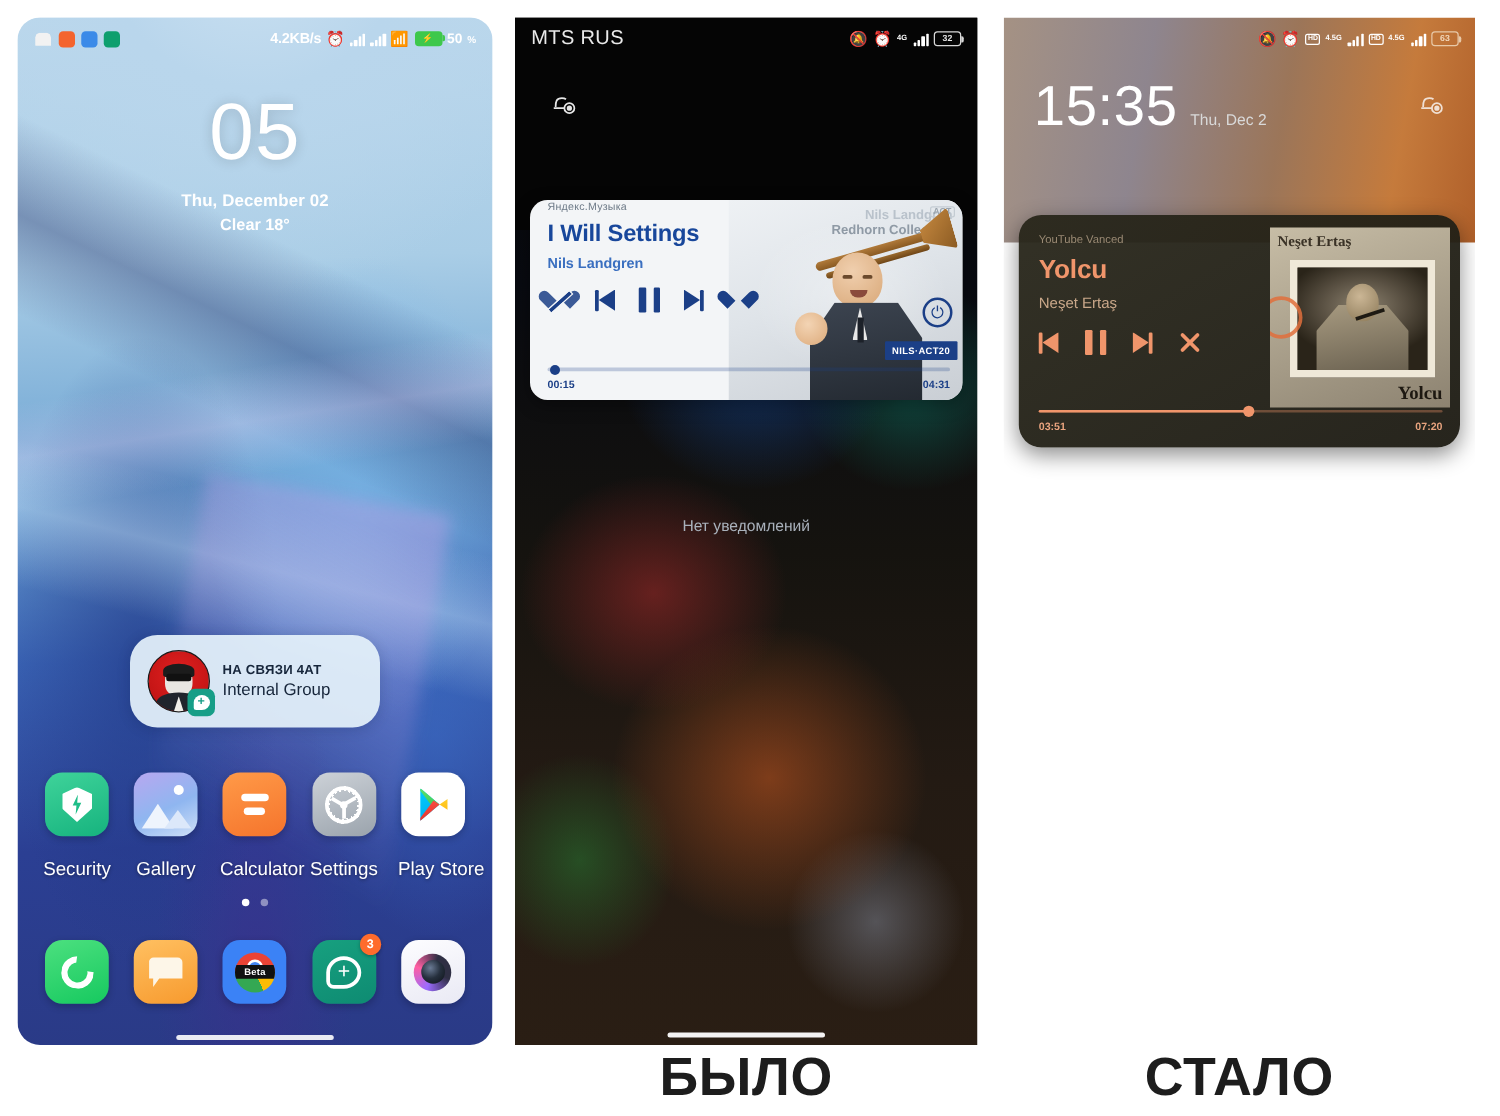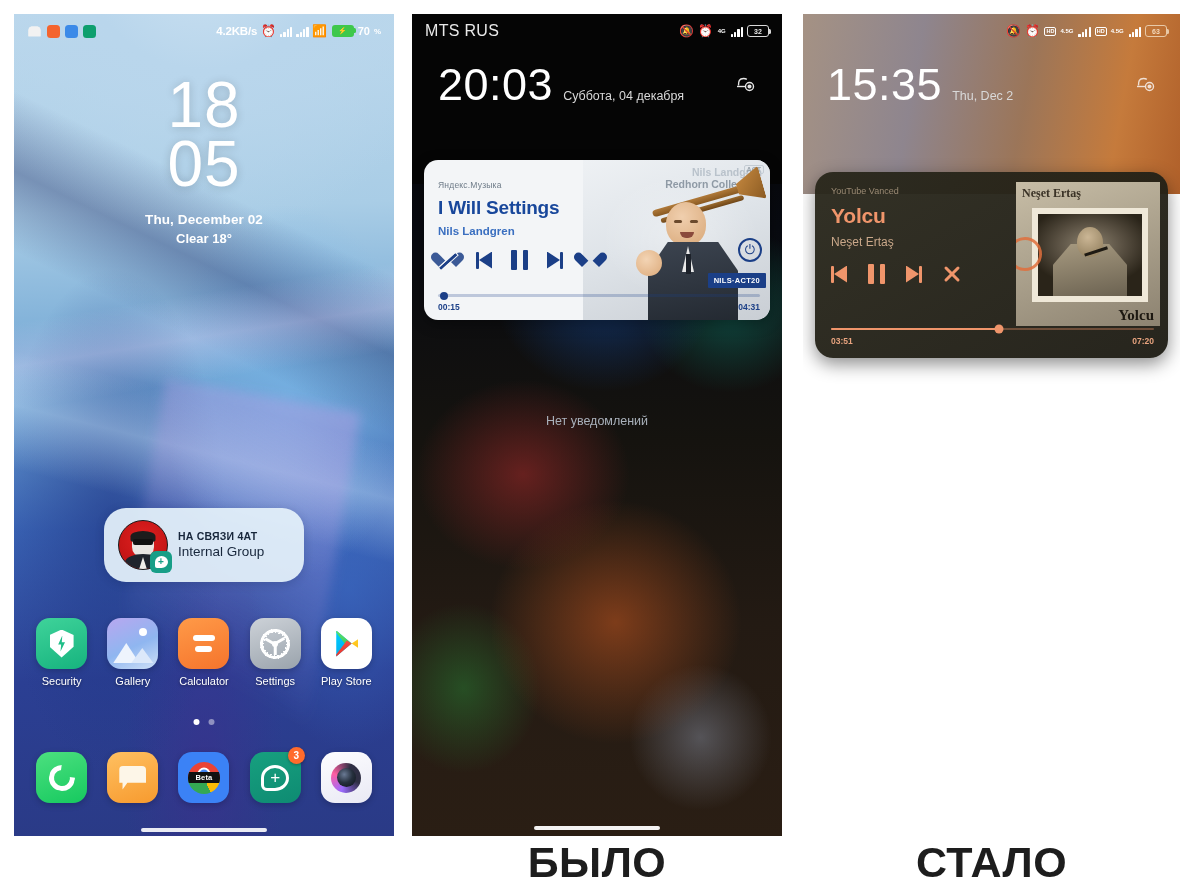--- a/index.html
+++ b/index.html
@@ -6,21 +6,21 @@
   html, body {
     width: 1200px; height: 893px;
     background: #ffffff;
     font-family: "Liberation Sans", sans-serif;
     overflow: hidden;
   }
   .stage { position: relative; width: 1200px; height: 893px; background: #fff; }
 
   
   .panel { position: absolute; top: 14px; width: 380px; height: 822px; overflow: hidden; }
-  #panel-1 { left: 14px; width: 380px; }
+  #panel-1 { left: 14px; width: 380px; border-radius: 18px; }
   #panel-2 { left: 412px; width: 370px; }
   #panel-3 { left: 803px; width: 377px; }
 
   .screen { position: absolute; inset: 0; overflow: hidden; }
 
   
   .wall1 {
     position: absolute; inset: 0;
     background:
       radial-gradient(120% 60% at 50% -10%, #cfe3f2 0%, #b9d6ec 28%, rgba(185,214,236,0) 62%),
@@ -132,21 +132,21 @@
   .contact-sub { font-size: 13.5px; font-weight: 400; color: #17263b; margin-top: 1px; }
 
   
   .app-row { position: absolute; left: 0; right: 0; display: flex; justify-content: space-around;
              padding: 0 12px; }
   #app-row-main { top: 604px; }
   .app { width: 56px; text-align: center; }
   .app-icon { width: 51px; height: 51px; border-radius: 14px; margin: 0 auto;
               position: relative; overflow: hidden;
               box-shadow: 0 2px 6px rgba(0,0,20,.22); display:flex; align-items:center; justify-content:center; }
-  .app-label { margin-top: 6px; font-size: 11px; color: #fff; font-weight: 500;
+  .app-label { margin-top: 18px; font-size: 15px; color: #fff; font-weight: 500;
                text-shadow: 0 1px 3px rgba(0,0,0,.45); white-space: nowrap; }
 
   .ic-security { background: linear-gradient(160deg,#3fd39a,#16b37e); }
   .shield { width: 24px; height: 28px; background:#fff;
             clip-path: polygon(50% 0,100% 20%,100% 62%,50% 100%,0 62%,0 20%); position:relative; }
   .bolt { position:absolute; left:50%; top:50%; transform:translate(-50%,-50%);
           width:9px; height:16px; background:#1fbe88;
           clip-path: polygon(58% 0,12% 56%,45% 56%,38% 100%,88% 42%,52% 42%); }
 
   .ic-gallery { background: linear-gradient(155deg,#b8a7f0,#8fb6f0 55%,#cfe0f7); }
@@ -297,21 +297,21 @@
              clip-path: polygon(50% 0,100% 100%,0 100%); }
   .sg-tie  { position:absolute; left:47.5px; top:52px; width:5px; height:20px; background:#1c2129; }
   .sg-hand { position:absolute; left:-2px; top:48px; width:26px; height:26px; border-radius:50%;
              background: radial-gradient(circle at 40% 36%, #f3d4b4, #dcaa7a); }
   .nils-tag { position:absolute; right:4px; bottom:32px; background:#1b3f87; color:#fff;
               font-size:7.5px; font-weight:700; padding:3px 6px; border-radius:1px; letter-spacing:.3px; }
   .act-circle { position:absolute; right:8px; bottom:58px; width:24px; height:24px; border-radius:50%;
                 border:2px solid #1b3f87; color:#1b3f87; font-size:13px;
                 display:flex; align-items:center; justify-content:center; }
 
-  .pl-body { position:absolute; left:0; top:0; width:62%; height:100%; padding:20px 0 0 14px; }
+  .pl-body { position:absolute; left:0; top:0; width:62%; height:100%; padding:0 0 0 14px; }
   .pl-source { font-size:8.5px; color:#6e7b88; letter-spacing:.2px; }
   .pl-title { margin-top:7px; font-size:19px; font-weight:700; color:#18479b; letter-spacing:-.2px; }
   .pl-artist{ margin-top:6px; font-size:11.5px; font-weight:600; color:#3a6fc0; }
   .pl-ctrls { margin-top:13px; display:flex; align-items:center; gap:19px; color:#1b3f87; }
   .pl-ctrls .ctl { cursor:pointer; display:flex; align-items:center; }
   .pl-bottom { position:absolute; left:14px; right:10px; bottom:8px; }
   .pl-track { position:relative; height:3px; border-radius:2px; background:rgba(27,63,135,.25); }
   .pl-knob { position:absolute; left:2%; top:50%; transform:translate(-50%,-50%);
              width:8px; height:8px; border-radius:50%; background:#1b3f87; }
   .pl-times { display:flex; justify-content:space-between; margin-top:5px;
@@ -448,27 +448,26 @@
               <i></i>
             </span>
           <span class="bars">
               <i></i>
               <i></i>
               <i></i>
               <i></i>
             </span>
           <span style="font-size:12px;line-height:1;">📶</span>
           <span class="battery bat-green">⚡</span>
-          <span class="pct">70</span>
+          <span class="pct">50</span>
           <span style="font-size:8px;font-weight:700;">%</span>
         </div>
       </div>
 
       <div class="lock1">
-        <div class="bigclock">18</div>
         <div class="bigclock">05</div>
         <div class="lock-date">Thu, December 02</div>
         <div class="lock-weather">Clear  18°</div>
       </div>
 
       <div class="contact-widget">
         <div class="avatar-wrap">
           <div class="avatar">
             <span class="av-head"></span>
             <span class="av-hair"></span>
@@ -603,24 +602,20 @@
               <i></i>
               <i></i>
               <i></i>
               <i></i>
             </span>
           <span class="battery bat-outline">32</span>
         </div>
       </div>
 
       <div class="lock2">
-        <div class="lock2-left">
-          <div class="clock2">20:03</div>
-          <div class="date2">Суббота, 04 декабря</div>
-        </div>
         <div class="bell-icon">
           <svg viewBox="0 0 24 24" width="24" height="24" fill="none" stroke="#e6e6e6" stroke-width="1.4">
             <path d="M6.5 15.5c0-4.2.6-7 5-7 1.4 0 2.5.3 3.3.9"></path>
             <path d="M5 16.5h9"></path>
             <circle cx="17.5" cy="16.5" r="4"></circle>
             <circle cx="17.5" cy="16.5" r="1.4" fill="#e6e6e6"></circle>
           </svg>
         </div>
       </div>
 

